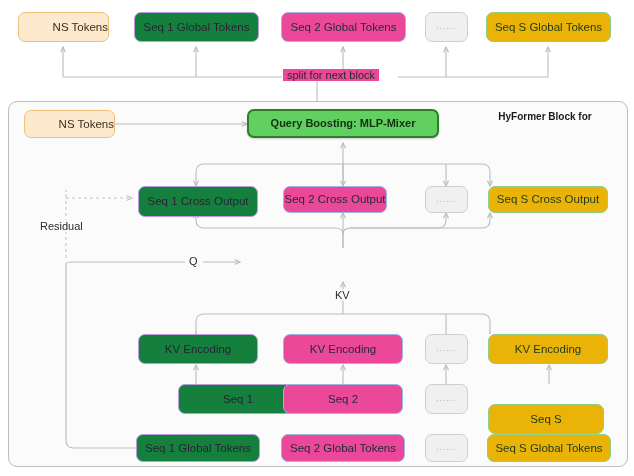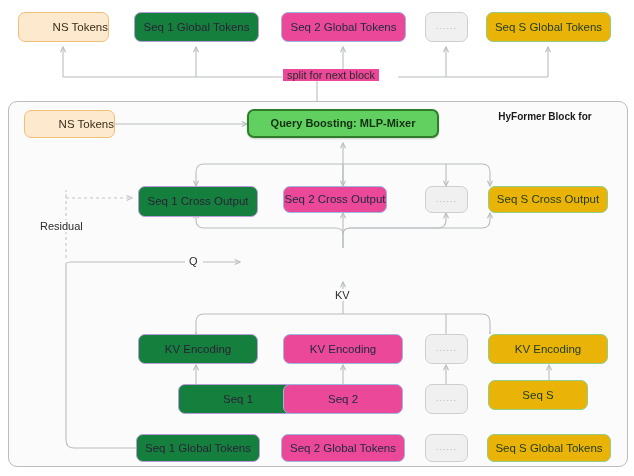--- a/index.html
+++ b/index.html
@@ -231,21 +231,21 @@
   </div>
 
   <div class="node n-blue" style="left:283px;top:384px;width:120px;height:30px;">
     <span>Seq 2</span>
   </div>
 
   <div class="node n-grey" style="left:425px;top:384px;width:43px;height:30px;">
     <span class="dots">......</span>
   </div>
 
-  <div class="node n-green" style="left:488px;top:380px;width:100px;height:30px;">
+  <div class="node n-green" style="left:488px;top:404px;width:116px;height:30px;">
     <span>Seq S</span>
   </div>
 
   <div class="node n-purple" style="left:136px;top:434px;width:124px;height:28px;">
     <span>Seq 1 Global Tokens</span>
   </div>
 
   <div class="node n-blue" style="left:281px;top:434px;width:124px;height:28px;">
     <span>Seq 2 Global Tokens</span>
   </div>

